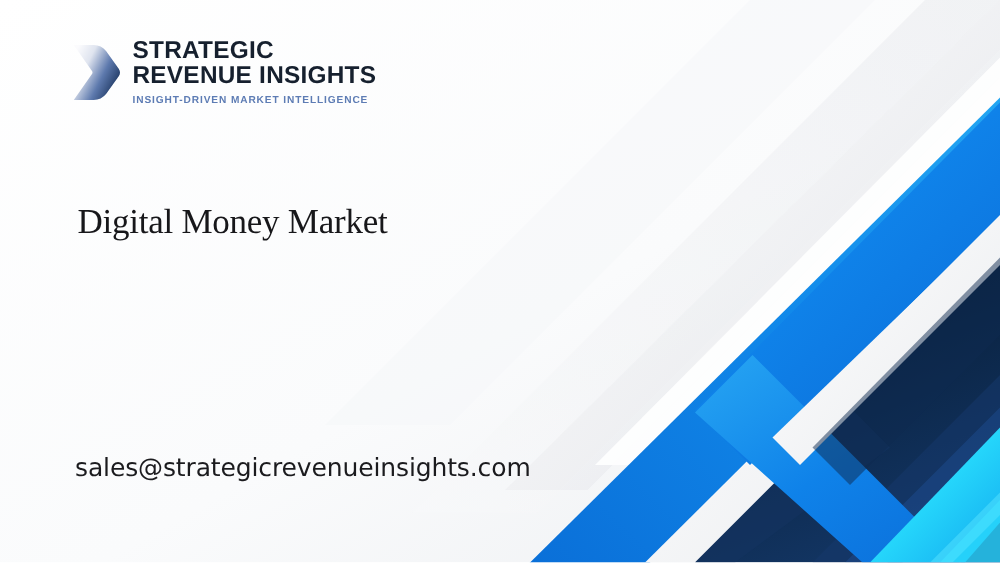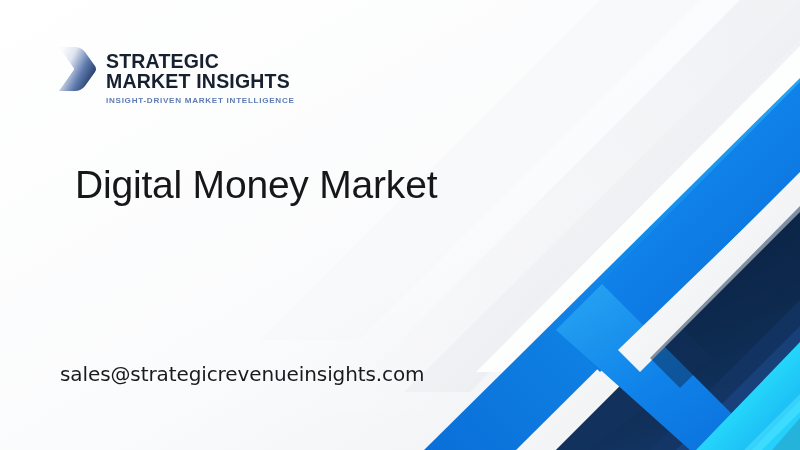--- a/index.html
+++ b/index.html
@@ -39,21 +39,20 @@
   .logo-mark {
     width: 40px;
     height: 52px;
     flex: 0 0 auto;
     display: block;
   }
   .logo-text {
     display: flex;
     flex-direction: column;
     justify-content: space-between;
-    margin-top: 21px;
   }
   .logo-line1, .logo-line2 {
     font-family: "Liberation Sans", sans-serif;
     font-weight: bold;
     font-size: 19.5px;
     line-height: 20px;
     letter-spacing: 0.2px;
     color: #16202e;
     white-space: nowrap;
   }
@@ -63,26 +62,26 @@
     font-size: 8.1px;
     line-height: 13px;
     letter-spacing: 0.72px;
     color: #5d7cb4;
     white-space: nowrap;
     margin-top: 3px;
   }
   
   .headline {
     position: absolute;
-    left: 75px;
+    left: 62px;
     top: 139px;
     z-index: 5;
-    font-family: Liberation Sans, sans-serif;
+    font-family: Liberation Serif, serif;
     font-weight: 400;
-    font-size: 39px;
+    font-size: 28px;
     line-height: 40px;
     color: #17171a;
     letter-spacing: -0.2px;
     white-space: nowrap;
   }
   
   .email {
     position: absolute;
     left: 60px;
     top: 358px;
@@ -197,21 +196,21 @@
           <stop offset="28%" stop-color="#dfe4ef"></stop>
           <stop offset="62%" stop-color="#5d79ad"></stop>
           <stop offset="100%" stop-color="#112a52"></stop>
         </linearGradient>
       </defs>
       <path d="M 2 4 L 18 4 Q 24 4 28 9 L 38 23 Q 40 26 38 29 L 28 43
                Q 24 48 18 48 L 2 48 L 16 28 Q 18 26 16 24 Z" fill="url(#gMark)"></path>
     </svg>
     <div class="logo-text">
       <div class="logo-line1">STRATEGIC</div>
-      <div class="logo-line2">MARKET INSIGHTS</div>
+      <div class="logo-line2">REVENUE INSIGHTS</div>
       <div class="logo-tag">INSIGHT-DRIVEN MARKET INTELLIGENCE</div>
     </div>
   </div>
 
   <h1 class="headline">Digital Money Market</h1>
 
   <div class="email">sales@strategicrevenueinsights.com</div>
 
 </div>
 

